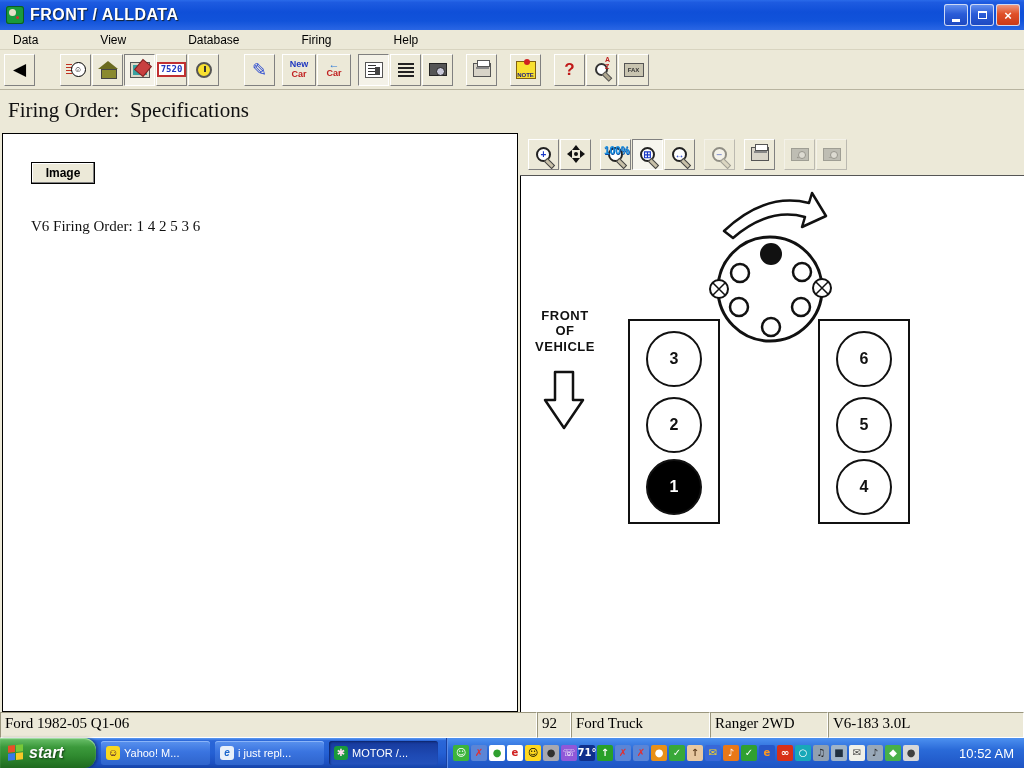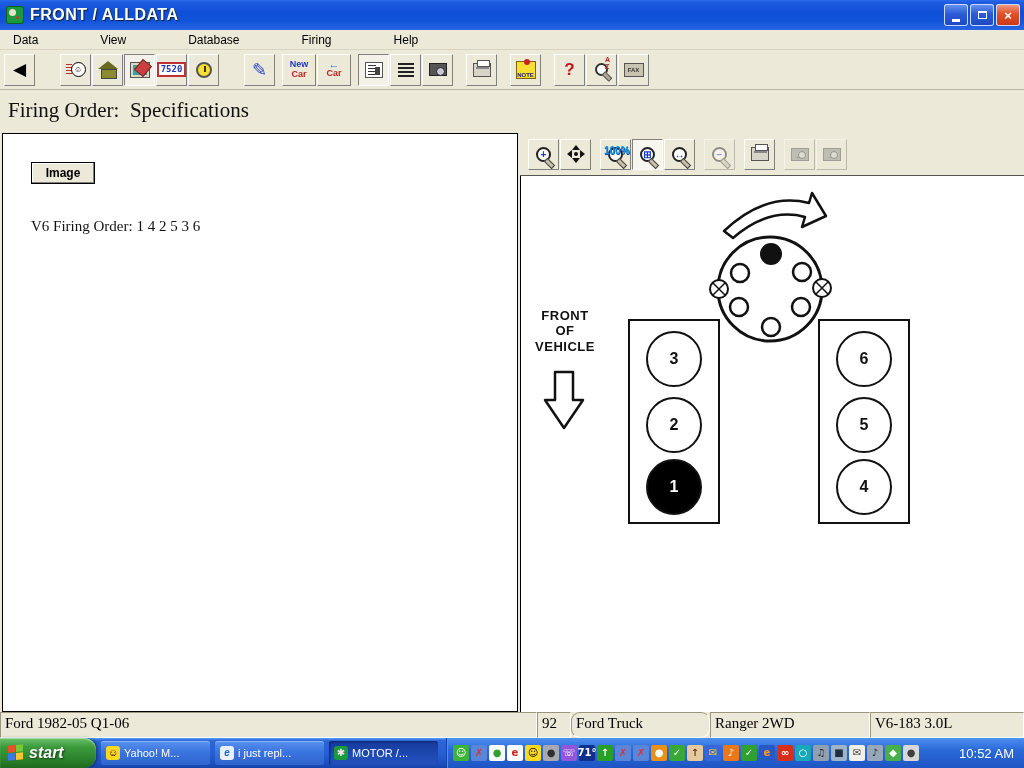--- a/index.html
+++ b/index.html
@@ -132,21 +132,21 @@
     border-radius:50%; background:#fff; display:flex; align-items:center; justify-content:center;
     font-size:16px; font-weight:bold; color:#111; }
   .cyl.filled { background:#000; color:#fff; }
   .cyl.c0 { top:10px; } .cyl.c1 { top:76px; } .cyl.c2 { top:138px; }
 
   
   .statusbar { position:absolute; left:0; top:712px; width:1024px; height:26px; background:#ece9d8;
     display:flex; align-items:stretch; font-family:"Liberation Serif","DejaVu Serif",serif; font-size:15px; }
   .sseg { border:1px solid; border-color:#9a967e #fff #fff #9a967e; padding:2px 4px 0 4px;
     white-space:nowrap; overflow:hidden; }
-  .sseg.s0 { width:537px; } .sseg.s1 { width:34px; } .sseg.s2 { width:139px;border-radius:9px; } .sseg.s3 { width:160px; } .sseg.s4 { flex:1; }
+  .sseg.s0 { width:537px; } .sseg.s1 { width:34px; } .sseg.s2 { width:139px; } .sseg.s3 { width:118px; } .sseg.s4 { flex:1; }
 
   
   .taskbar { position:absolute; left:0; top:738px; width:1024px; height:30px;
     background:linear-gradient(180deg,#5c9cf5 0%,#2a66d8 9%,#2460d4 50%,#1c4fc0 85%,#1543a8 100%);
     display:flex; align-items:center; }
   .start-btn { height:30px; width:96px; border-radius:0 12px 12px 0;
     background:linear-gradient(180deg,#6cc26c 0%,#3c9a3c 30%,#2f8a2f 60%,#1f6a1f 100%);
     display:flex; align-items:center; padding-left:8px; gap:5px;
     box-shadow:inset 0 1px 1px #a8e0a8, 2px 0 3px rgba(0,0,0,0.35); }
   .start-flag { width:16px; height:16px; display:grid; grid-template-columns:7px 7px; grid-template-rows:7px 7px; gap:1px; transform:skewY(-6deg); }

